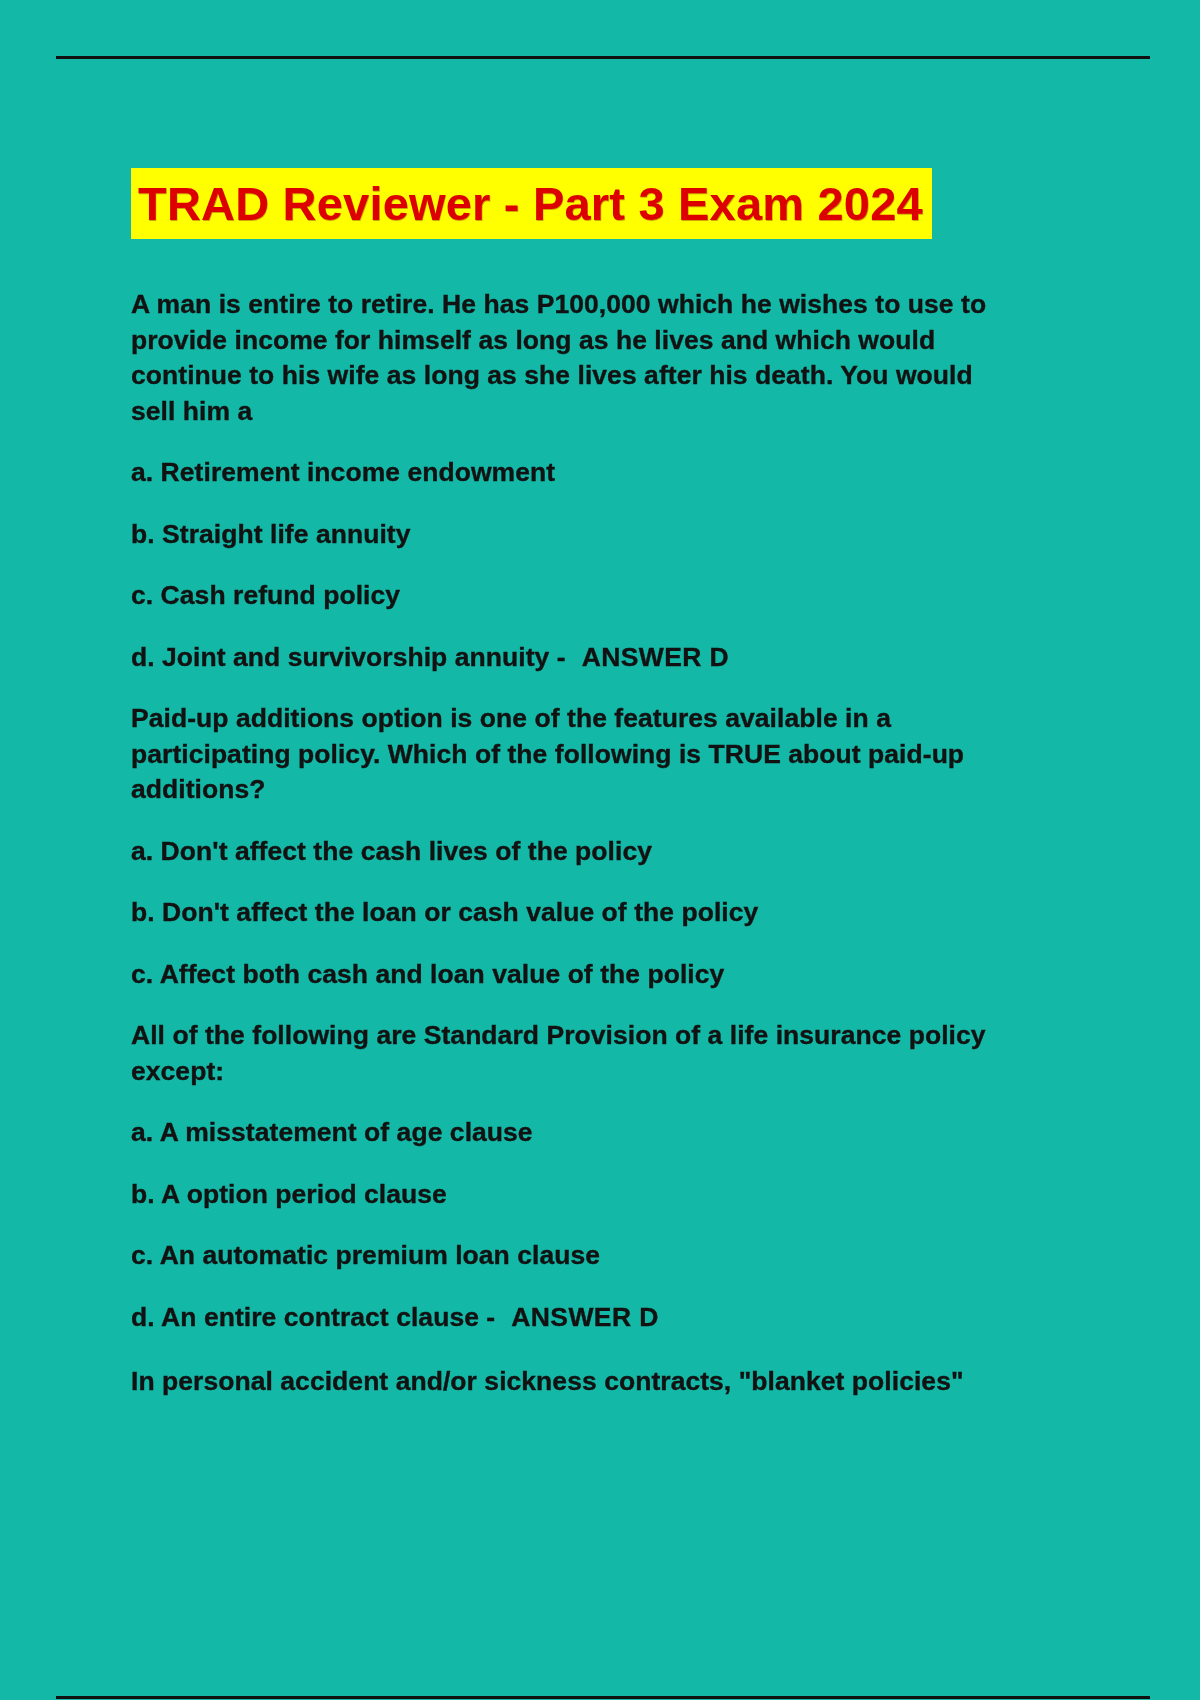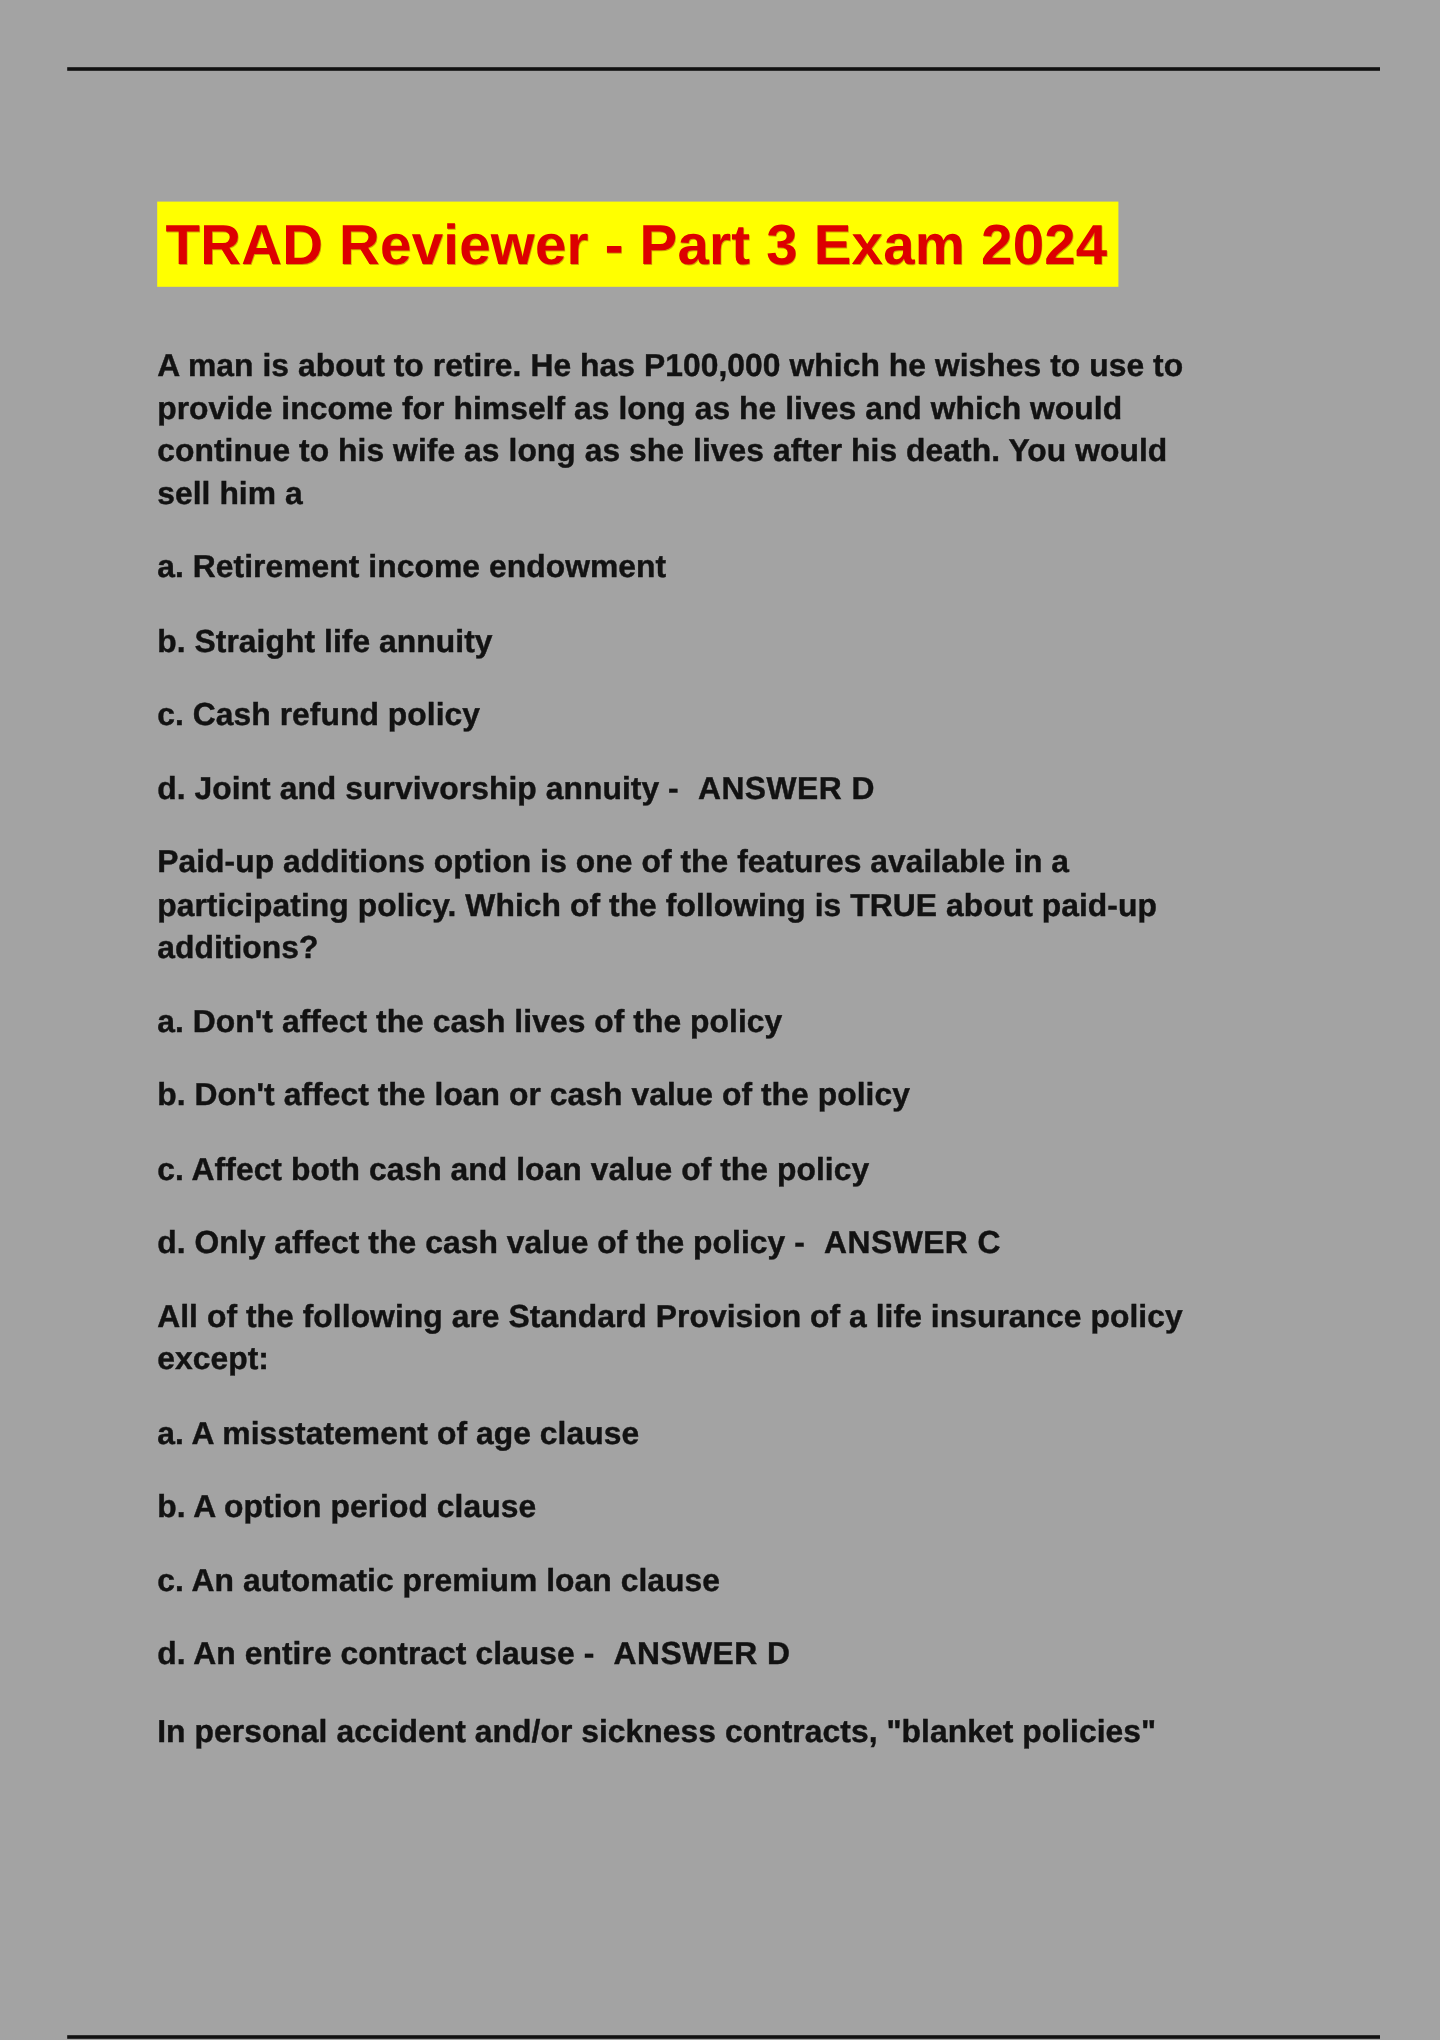--- a/index.html
+++ b/index.html
@@ -13,21 +13,21 @@
     height: 1700px;
     position: relative;
     font-family: "Liberation Sans", "DejaVu Sans", sans-serif;
     -webkit-font-smoothing: antialiased;
     overflow: hidden;
   }
 
   .page {
     position: absolute;
     inset: 0;
-    background: #a3a3a3;
+    background: #14b8a6;
   }
 
   
   .rule {
     position: absolute;
     left: 56px;
     width: 1094px;
     height: 0;
     border-top: 3px solid #111111;
   }
@@ -91,21 +91,21 @@
 <div class="page">
 
   <div class="rule rule-top"></div>
 
   <div class="content">
 
     <div class="title-wrap">
       <span class="title">TRAD Reviewer - Part 3 Exam 2024</span>
     </div>
 
-    <p class="block question">A man is about to retire. He has P100,000 which he wishes to use to provide income for himself as long as he lives and which would continue to his wife as long as she lives after his death. You would sell him a</p>
+    <p class="block question">A man is entire to retire. He has P100,000 which he wishes to use to provide income for himself as long as he lives and which would continue to his wife as long as she lives after his death. You would sell him a</p>
 
     <p class="block option">
       <span>a. Retirement income endowment</span>
     </p>
 
     <p class="block option">
       <span>b. Straight life annuity</span>
     </p>
 
     <p class="block option">
@@ -123,23 +123,20 @@
     </p>
 
     <p class="block option">
       <span>b. Don't affect the loan or cash value of the policy</span>
     </p>
 
     <p class="block option">
       <span>c. Affect both cash and loan value of the policy</span>
     </p>
 
-    <p class="block option">
-      <span>d. Only affect the cash value of the policy -</span><span class="gap"></span><span class="answer-tag">ANSWER C</span>
-    </p>
 
     <p class="block question">All of the following are Standard Provision of a life insurance policy except:</p>
 
     <p class="block option">
       <span>a. A misstatement of age clause</span>
     </p>
 
     <p class="block option">
       <span>b. A option period clause</span>
     </p>

